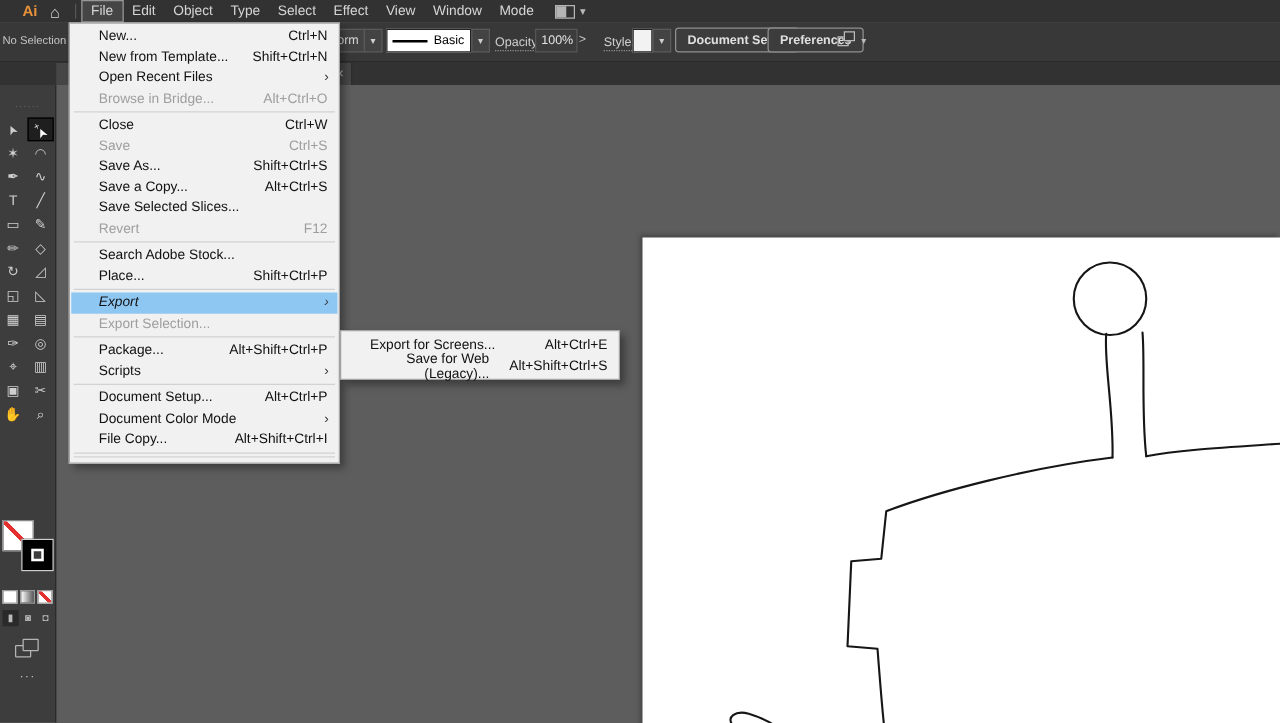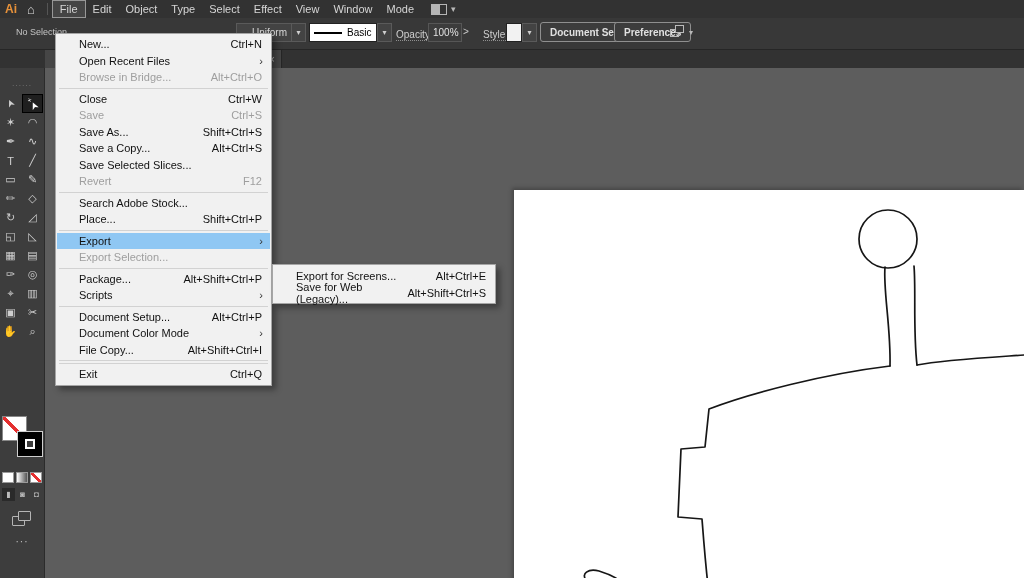--- a/index.html
+++ b/index.html
@@ -2,36 +2,36 @@
 <html><head>
 <meta charset="utf-8">
 <style>
   * { margin:0; padding:0; box-sizing:border-box; }
   html,body { width:1024px; height:578px; overflow:hidden; background:#5d5d5d;
               font-family:"Liberation Sans", sans-serif; }
 
   
   #menubar { position:absolute; left:0; top:0; width:1024px; height:18px;
              background:#323232; display:flex; align-items:center; z-index:30; }
-  #app-logo { color:#e8923a; font-weight:bold; font-size:12px; padding:0 6px 0 5px; }
+  #app-logo { color:#e8923a; font-weight:bold; font-size:12px; padding:0 6px 0 18px; }
   #home-icon { color:#d8d8d8; font-size:13px; padding:0 8px 0 4px; }
   .mb-divider { width:1px; height:12px; background:#555; margin:0 4px; }
   .mb-item { color:#d6d6d6; font-size:11px; padding:2px 7px; height:18px;
              display:flex; align-items:center; }
   .mb-item.sel { background:#454545; border:1px solid #979797; }
   #workspace-switcher { display:flex; align-items:center; margin-left:10px; }
   .ws-icon { width:16px; height:11px; border:1px solid #b5b5b5; display:flex; }
   .ws-icon .l { width:7px; background:#b5b5b5; }
   .ws-icon .r { flex:1; border-left:1px solid #b5b5b5; }
   .chev { color:#b9b9b9; font-size:9px; margin-left:4px; }
 
   
   #controlbar { position:absolute; left:0; top:18px; width:1024px; height:32px;
                 background:#383838; border-bottom:1px solid #262626; z-index:5; }
-  #selection-status { position:absolute; left:16px; top:9px; font-size:9px; color:#c4c4c4; }
+  #selection-status { position:absolute; left:2px; top:9px; font-size:9px; color:#c4c4c4; }
   .dk-drop { position:absolute; top:5px; height:19px; background:#434343;
              border:1px solid #5a5a5a; color:#d8d8d8; font-size:10px;
              display:flex; align-items:center; justify-content:flex-end;
              padding:0 4px; overflow:hidden; }
   .chev-btn { position:absolute; top:5px; width:15px; height:19px; background:#434343;
               border:1px solid #5a5a5a; color:#cfcfcf; font-size:8px;
               display:flex; align-items:center; justify-content:center; }
   #brush-box { position:absolute; left:309px; top:5px; width:68px; height:19px;
                background:#ffffff; border:1px solid #222; display:flex; align-items:center; }
   #brush-box .stroke-line { width:28px; height:2px; background:#000; margin:0 5px 0 4px; }
@@ -97,28 +97,28 @@
                   color:#c2c2c2; font-size:10px; letter-spacing:1px; }
 
   
   #artboard { position:absolute; left:514px; top:122px; width:510px; height:456px;
               background:#ffffff; box-shadow:-2px -2px 4px rgba(0,0,0,.25); }
   #artwork { position:absolute; left:0; top:0; }
 
   
   .menu-panel { position:absolute; background:#f1f1f1; border:1px solid #a5a5a5;
                 box-shadow:4px 4px 6px rgba(0,0,0,.35); padding:2px 1px; z-index:50; }
-  #file-menu { left:55px; top:33px; width:217px; }
-  #export-submenu { left:272px; top:264px; width:224px; z-index:51; }
+  #file-menu { left:55px; top:18px; width:217px; }
+  #export-submenu { left:272px; top:264px; width:224px; z-index:51;text-align:right; }
   .mi { height:16.5px; display:flex; align-items:center; padding:0 8px 0 22px;
         font-size:11px; color:#111; position:relative; }
   .mi .sc { margin-left:auto; padding-left:16px; font-size:11px; color:#111; }
   .mi .arrow { position:absolute; right:7px; font-size:11px; color:#333; }
   .mi.disabled, .mi.disabled .sc { color:#9e9e9e; }
-  .mi.hl { background:#8fc7f3; }
+  .mi.hl { background:#8fc7f3;font-style:italic; }
   .msep { height:1px; background:#d2d2d2; margin:2px 2px; }
 </style>
 </head>
 <body>
 
 <div id="menubar">
   <span id="app-logo">Ai</span>
   <span id="home-icon">⌂</span>
   <span class="mb-divider"></span>
   <span class="mb-item sel">File</span>
@@ -251,20 +251,24 @@
     </div>
   <div id="toolbar-more">···</div>
 </div>
 
 <div id="file-menu" class="menu-panel">
   <div class="mi">
       <span>New...</span>
       <span class="sc">Ctrl+N</span>
     </div>
   <div class="mi">
+      <span>New from Template...</span>
+      <span class="sc">Shift+Ctrl+N</span>
+    </div>
+  <div class="mi">
       <span>Open Recent Files</span>
       <span class="arrow">›</span>
     </div>
   <div class="mi disabled">
       <span>Browse in Bridge...</span>
       <span class="sc">Alt+Ctrl+O</span>
     </div>
   <div class="msep"></div>
   <div class="mi">
       <span>Close</span>
@@ -322,24 +326,20 @@
   <div class="mi">
       <span>Document Color Mode</span>
       <span class="arrow">›</span>
     </div>
   <div class="mi">
       <span>File Copy...</span>
       <span class="sc">Alt+Shift+Ctrl+I</span>
     </div>
   <div class="msep"></div>
   <div class="msep"></div>
-  <div class="mi">
-      <span>Exit</span>
-      <span class="sc">Ctrl+Q</span>
-    </div>
 </div>
 
 <div id="export-submenu" class="menu-panel">
   <div class="mi" style="height:17px">
       <span>Export for Screens...</span>
       <span class="sc">Alt+Ctrl+E</span>
     </div>
   <div class="mi" style="height:17px">
       <span>Save for Web (Legacy)...</span>
       <span class="sc">Alt+Shift+Ctrl+S</span>

